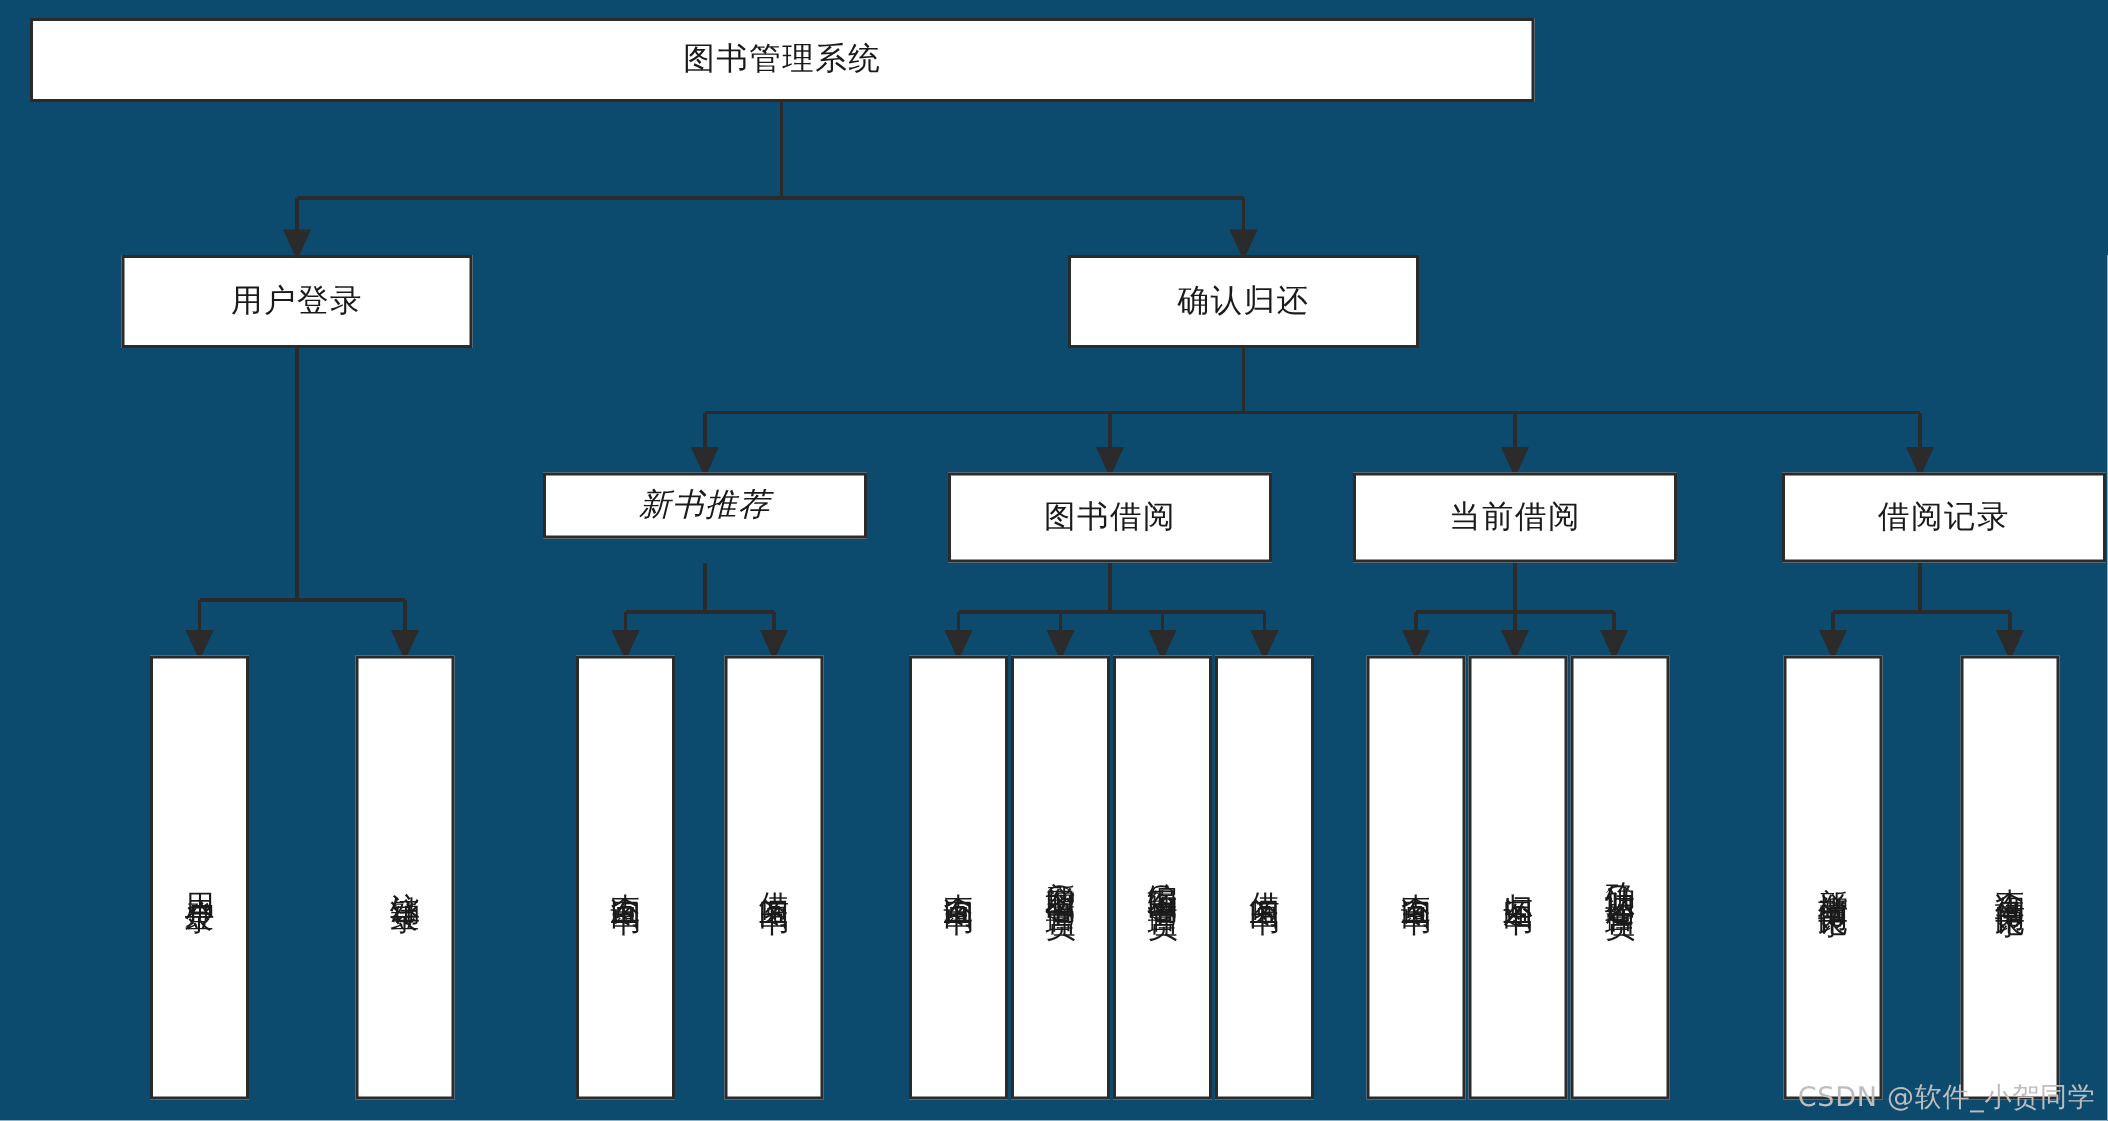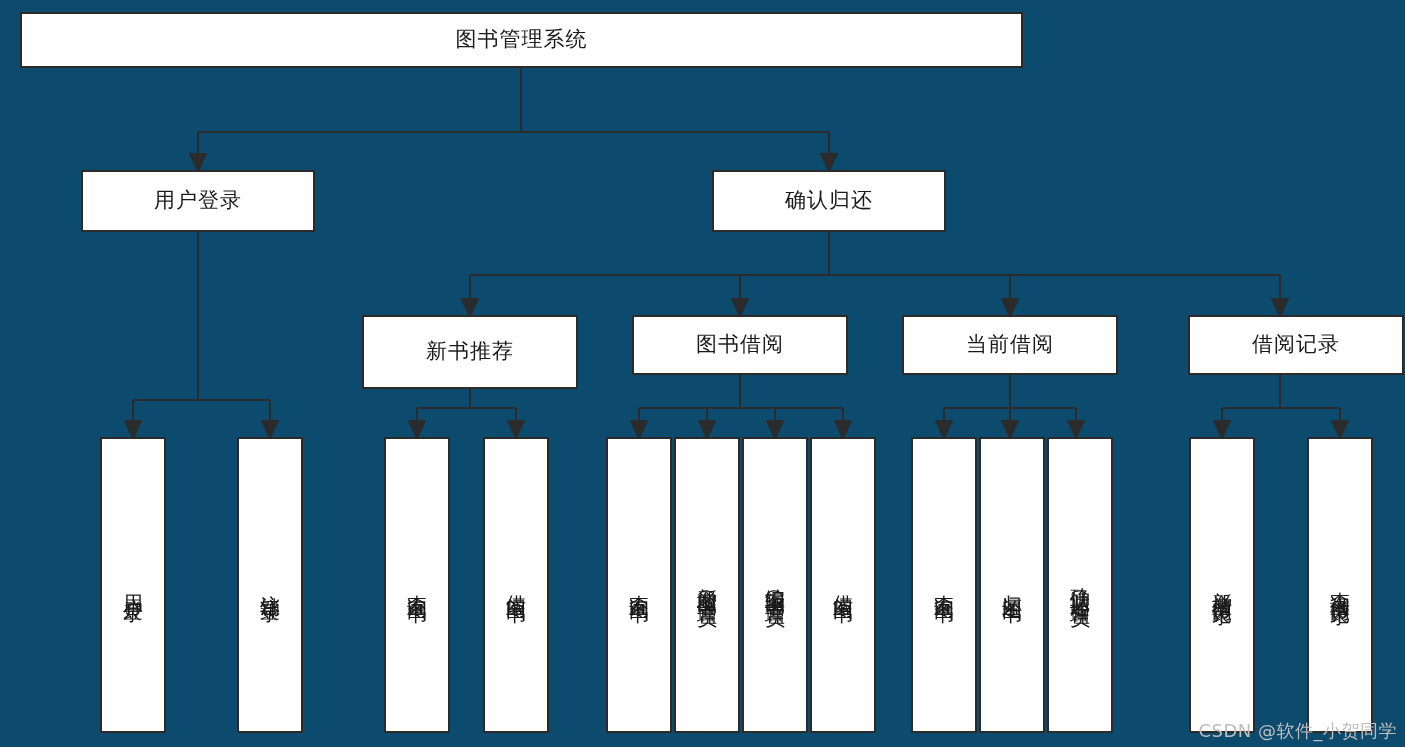--- a/index.html
+++ b/index.html
@@ -132,21 +132,21 @@
   </div>
 
   <div class="node horiz" style="left:81px; top:170px; width:234px; height:62px;">
     <span>用户登录</span>
   </div>
 
   <div class="node horiz" style="left:712px; top:170px; width:234px; height:62px;">
     <span>确认归还</span>
   </div>
 
-  <div class="node horiz" style="left:362px; top:315px; width:216px; height:74px;">
+  <div class="node horiz" style="left:362px; top:315px; width:216px; height:44px;font-style:italic;">
     <span>新书推荐</span>
   </div>
 
   <div class="node horiz" style="left:632px; top:315px; width:216px; height:60px;">
     <span>图书借阅</span>
   </div>
 
   <div class="node horiz" style="left:902px; top:315px; width:216px; height:60px;">
     <span>当前借阅</span>
   </div>

